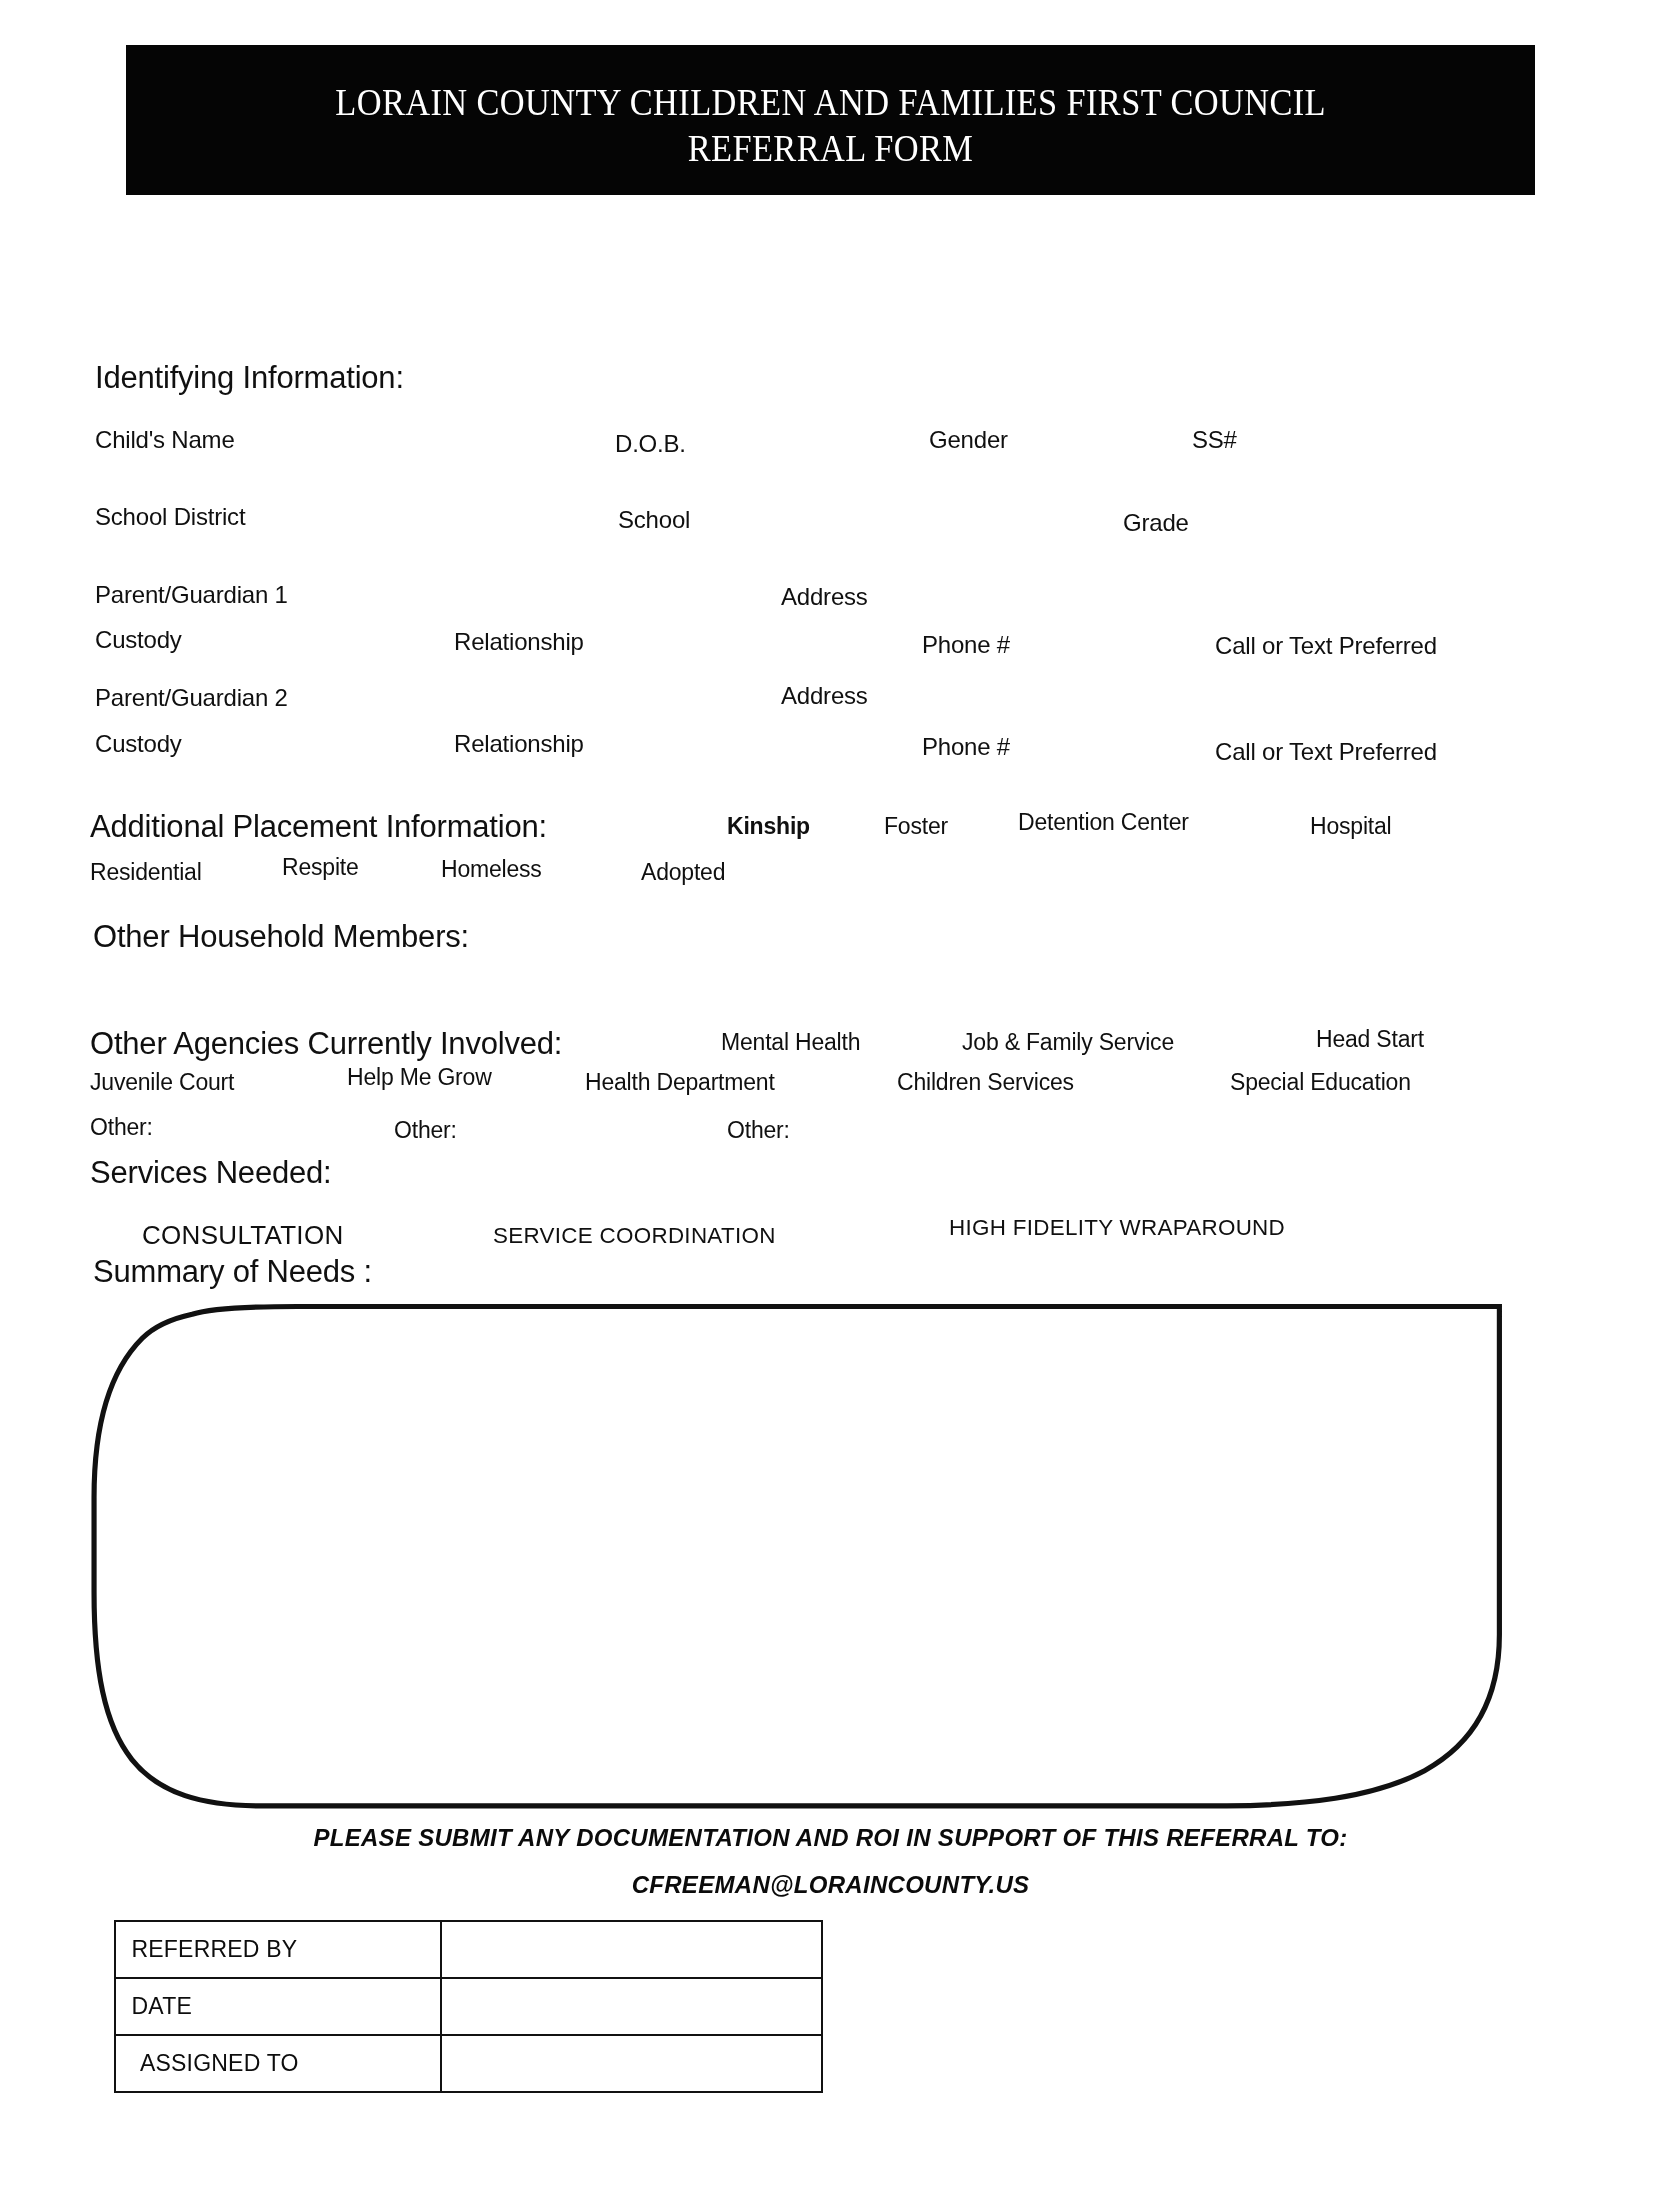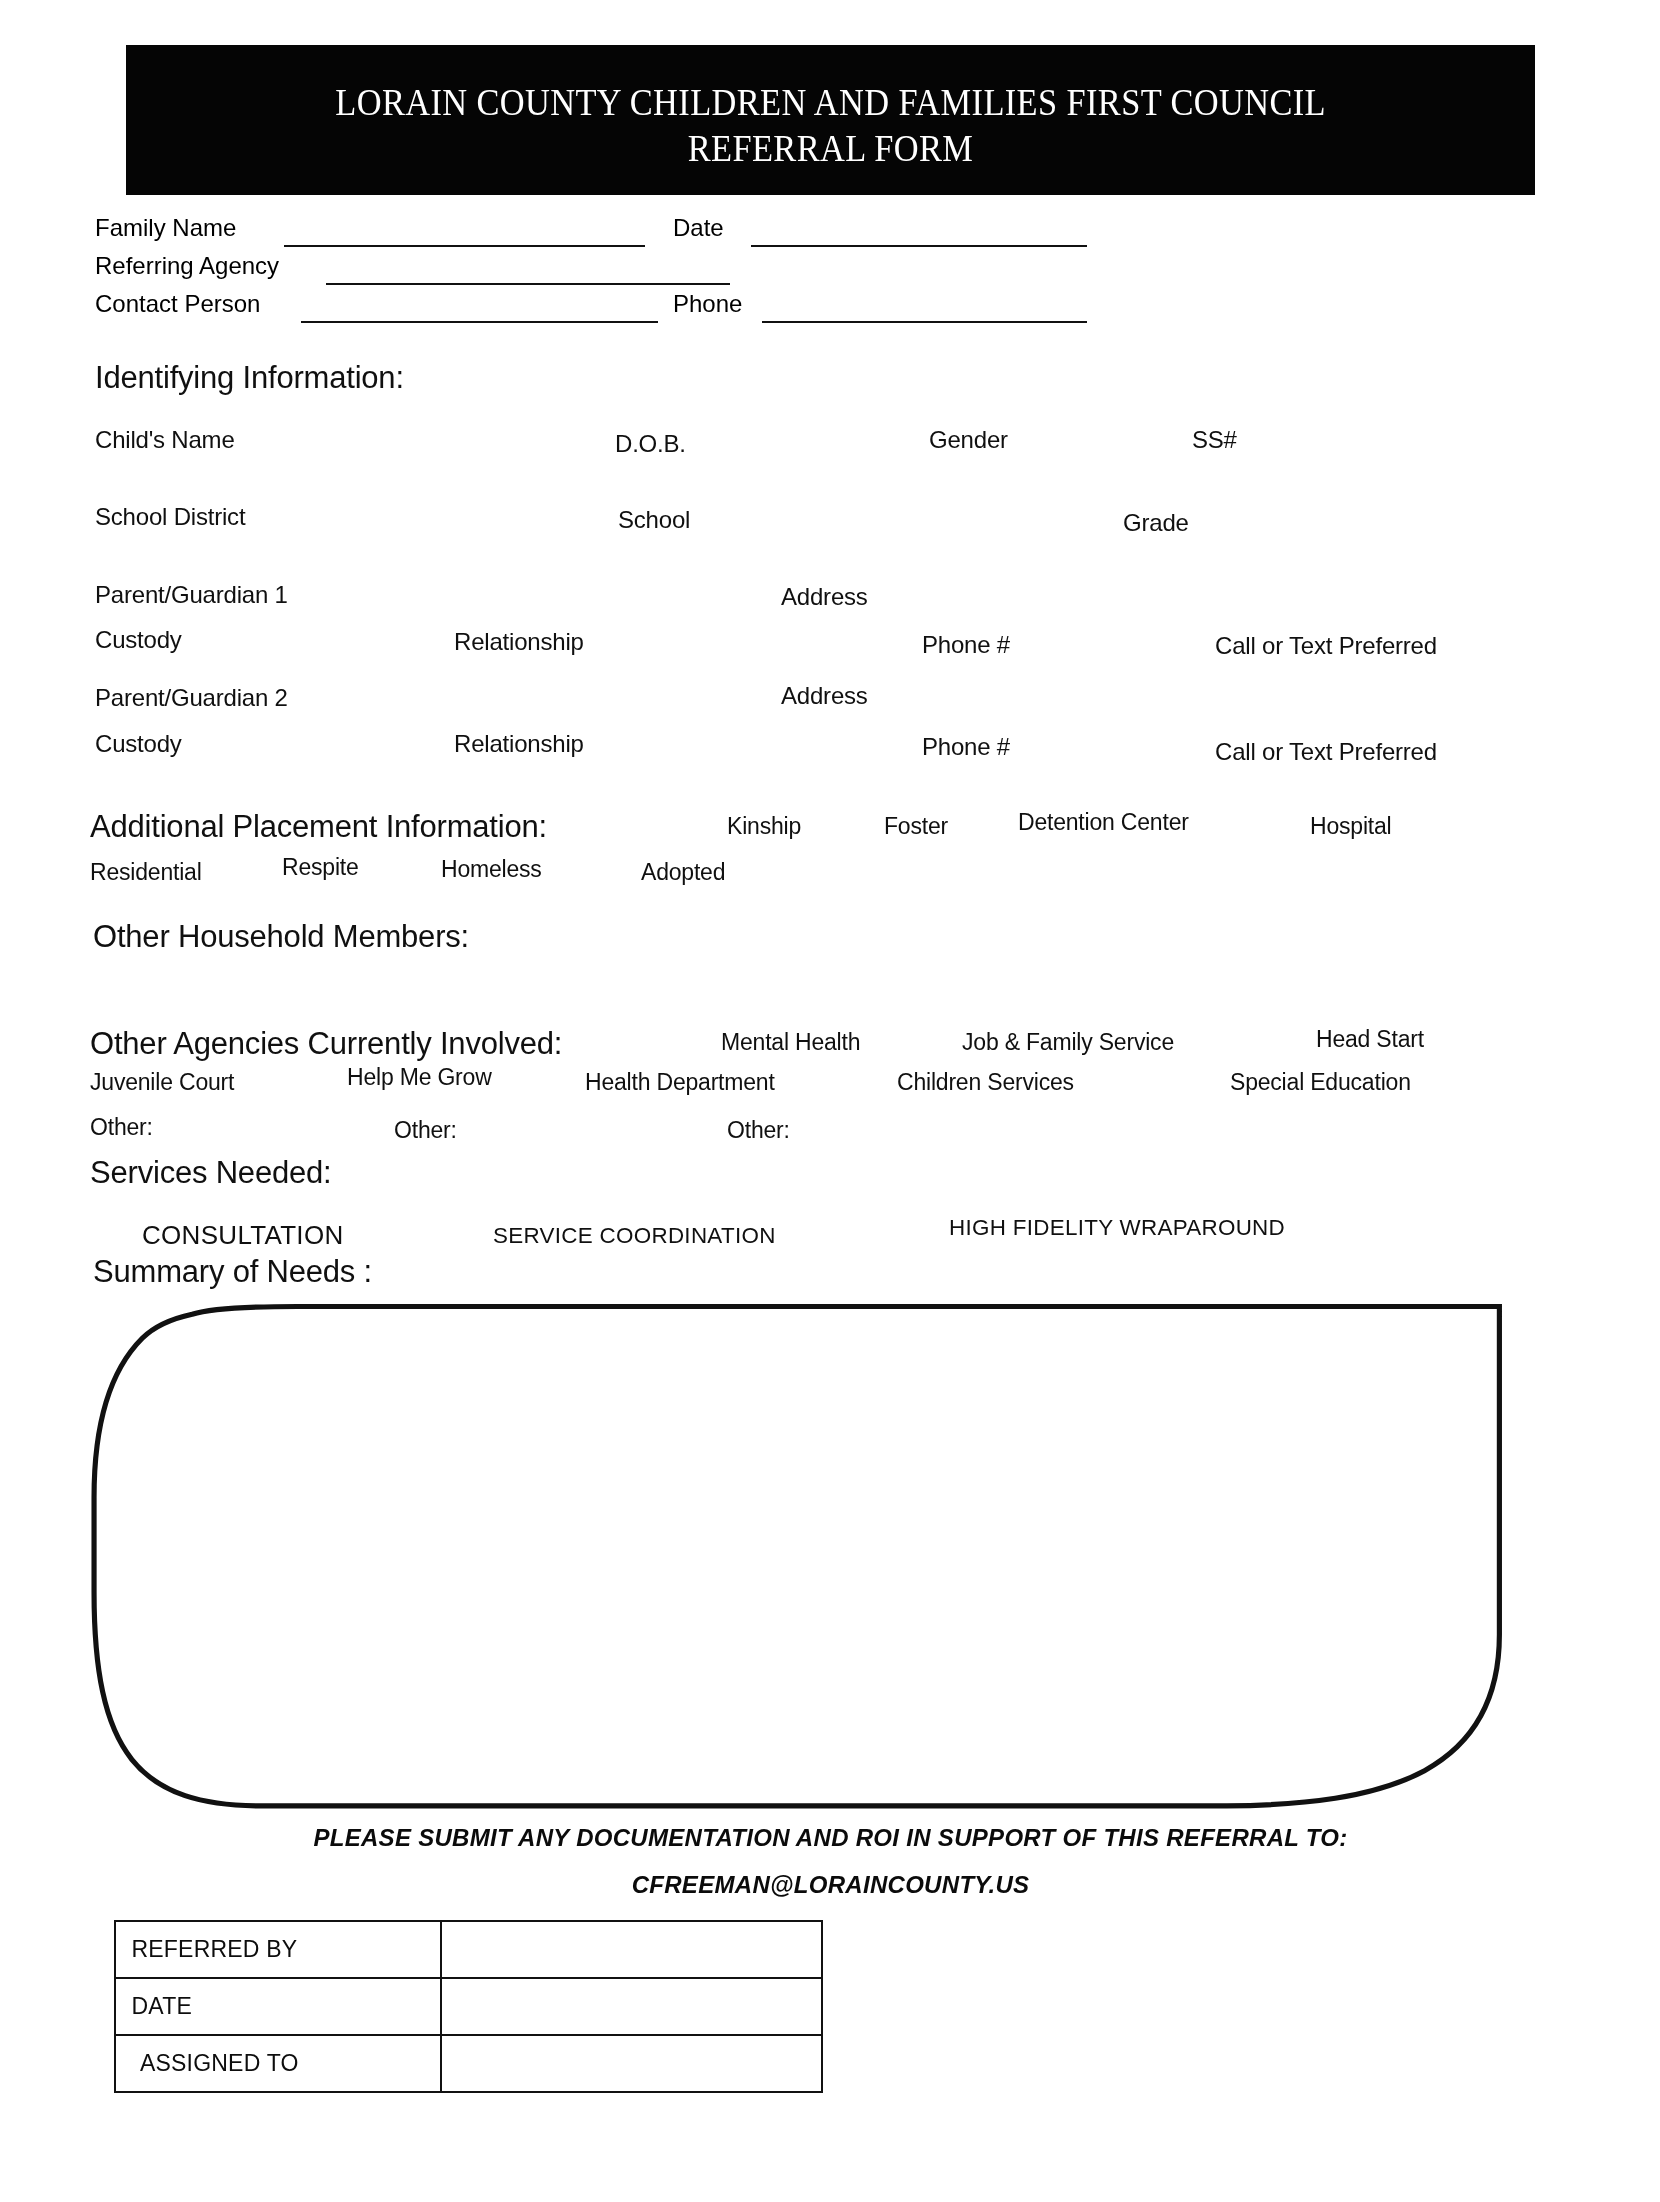--- a/index.html
+++ b/index.html
@@ -132,41 +132,20 @@
 </head>
 <body>
 
 <div class="page">
 
   <div class="header-band">
     <div class="header-line">LORAIN COUNTY CHILDREN AND FAMILIES FIRST COUNCIL</div>
     <div class="header-line">REFERRAL FORM</div>
   </div>
 
-  <div class="contact-block">
-
-    <div class="contact-row" style="height:38px;">
-      <span class="contact-lbl" style="left:0px; top:0px;">Family Name</span>
-      <span class="rule" style="left:189px; width:361px;"></span>
-      <span class="contact-lbl" style="left:578px; top:0px;">Date</span>
-      <span class="rule" style="left:656px; width:336px;"></span>
-    </div>
-
-    <div class="contact-row" style="height:38px;">
-      <span class="contact-lbl" style="left:0px; top:0px;">Referring Agency</span>
-      <span class="rule" style="left:231px; width:404px;"></span>
-    </div>
-
-    <div class="contact-row" style="height:38px;">
-      <span class="contact-lbl" style="left:0px; top:0px;">Contact Person</span>
-      <span class="rule" style="left:206px; width:357px;"></span>
-      <span class="contact-lbl" style="left:578px; top:0px;">Phone</span>
-      <span class="rule" style="left:667px; width:325px;"></span>
-    </div>
-  </div>
 
   <div class="bt sec-head" style="left:95px; top:360px;">Identifying Information:</div>
 
   <div class="bt field-label" style="left:95px; top:426px;">Child's Name</div>
   <div class="bt field-label" style="left:615px; top:430px;">D.O.B.</div>
   <div class="bt field-label" style="left:929px; top:426px;">Gender</div>
   <div class="bt field-label" style="left:1192px; top:426px;">SS#</div>
 
   <div class="bt field-label" style="left:95px; top:503px;">School District</div>
   <div class="bt field-label" style="left:618px; top:506px;">School</div>
@@ -182,21 +161,21 @@
 
   <div class="bt field-label" style="left:95px; top:684px;">Parent/Guardian 2</div>
   <div class="bt field-label" style="left:781px; top:682px;">Address</div>
 
   <div class="bt field-label" style="left:95px; top:730px;">Custody</div>
   <div class="bt field-label" style="left:454px; top:730px;">Relationship</div>
   <div class="bt field-label" style="left:922px; top:733px;">Phone #</div>
   <div class="bt field-label" style="left:1215px; top:738px;">Call or Text Preferred</div>
 
   <div class="bt sec-head" style="left:90px; top:809px;">Additional Placement Information:</div>
-  <div class="bt" style="left:727px; top:813px;">Kinship</div>
+  <div class="bt" style="left:727px; top:813px;font-weight:bold;">Kinship</div>
   <div class="bt" style="left:884px; top:813px;">Foster</div>
   <div class="bt" style="left:1018px; top:809px;">Detention Center</div>
   <div class="bt" style="left:1310px; top:813px;">Hospital</div>
 
   <div class="bt" style="left:90px; top:859px;">Residential</div>
   <div class="bt" style="left:282px; top:854px;">Respite</div>
   <div class="bt" style="left:441px; top:856px;">Homeless</div>
   <div class="bt" style="left:641px; top:859px;">Adopted</div>
 
   <div class="bt sec-head" style="left:93px; top:919px;">Other Household Members:</div>

